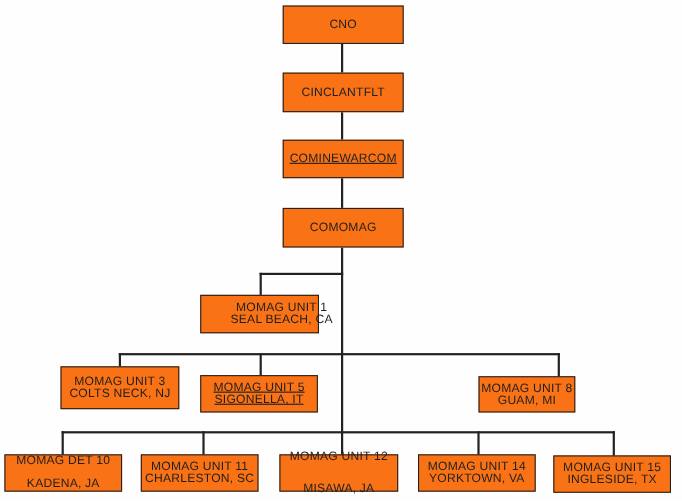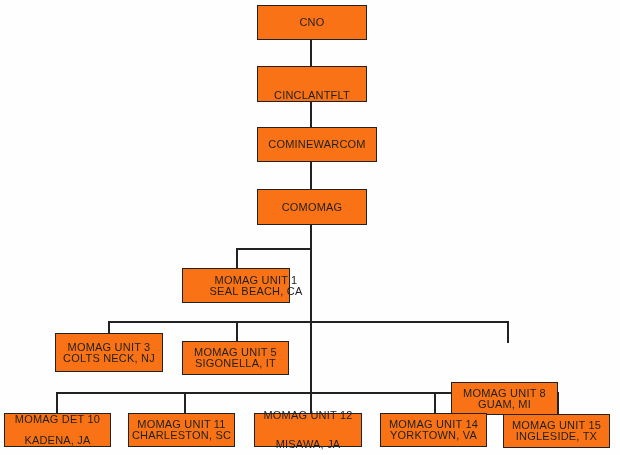--- a/index.html
+++ b/index.html
@@ -30,29 +30,29 @@
     letter-spacing: 0.2px;
     color: #1f1f1f;
     white-space: nowrap;
   }
   .line {
     position: absolute;
     background: #222222;
   }
   
   #b-cno          { left: 257px; top: 5px;   width: 110px; height: 35px; }
-  #b-cinclantflt  { left: 257px; top: 66px;  width: 110px; height: 36px; justify-content: flex-end; }
-  #b-cominewarcom { left: 257px; top: 127px; width: 120px; height: 35px; }
+  #b-cinclantflt  { left: 257px; top: 66px;  width: 110px; height: 36px; }
+  #b-cominewarcom { left: 257px; top: 127px; width: 110px; height: 35px; text-decoration: underline; }
   #b-comomag      { left: 257px; top: 189px; width: 110px; height: 36px; }
   
   #b-unit1  { left: 182px; top: 268px; width: 108px; height: 35px; padding-left: 40px; }
   
   #b-unit3  { left: 55px;  top: 333px; width: 108px; height: 39px; text-align: right; }
-  #b-unit5  { left: 182px; top: 341px; width: 107px; height: 34px; }
-  #b-unit8  { left: 451px; top: 342px; width: 107px; height: 33px; margin-top: 40px; }
+  #b-unit5  { left: 182px; top: 341px; width: 107px; height: 34px; text-decoration: underline; }
+  #b-unit8  { left: 435px; top: 342px; width: 88px; height: 33px; }
   
   #b-det10  { left: 4px;   top: 413px; width: 107px; height: 34px; justify-content: space-between; }
   #b-unit11 { left: 128px; top: 413px; width: 107px; height: 34px; }
   #b-unit12 { left: 254px; top: 413px; width: 108px; height: 34px; gap: 18px; }
   #b-unit14 { left: 380px; top: 413px; width: 107px; height: 34px; align-items: center; }
   #b-unit15 { left: 503px; top: 414px; width: 107px; height: 34px; }
   
   #l-v1     { left: 310px; top: 40px;  width: 2px;   height: 26px; }
   #l-v2     { left: 310px; top: 102px; width: 2px;   height: 25px; }
   #l-v3     { left: 310px; top: 162px; width: 2px;   height: 27px; }

